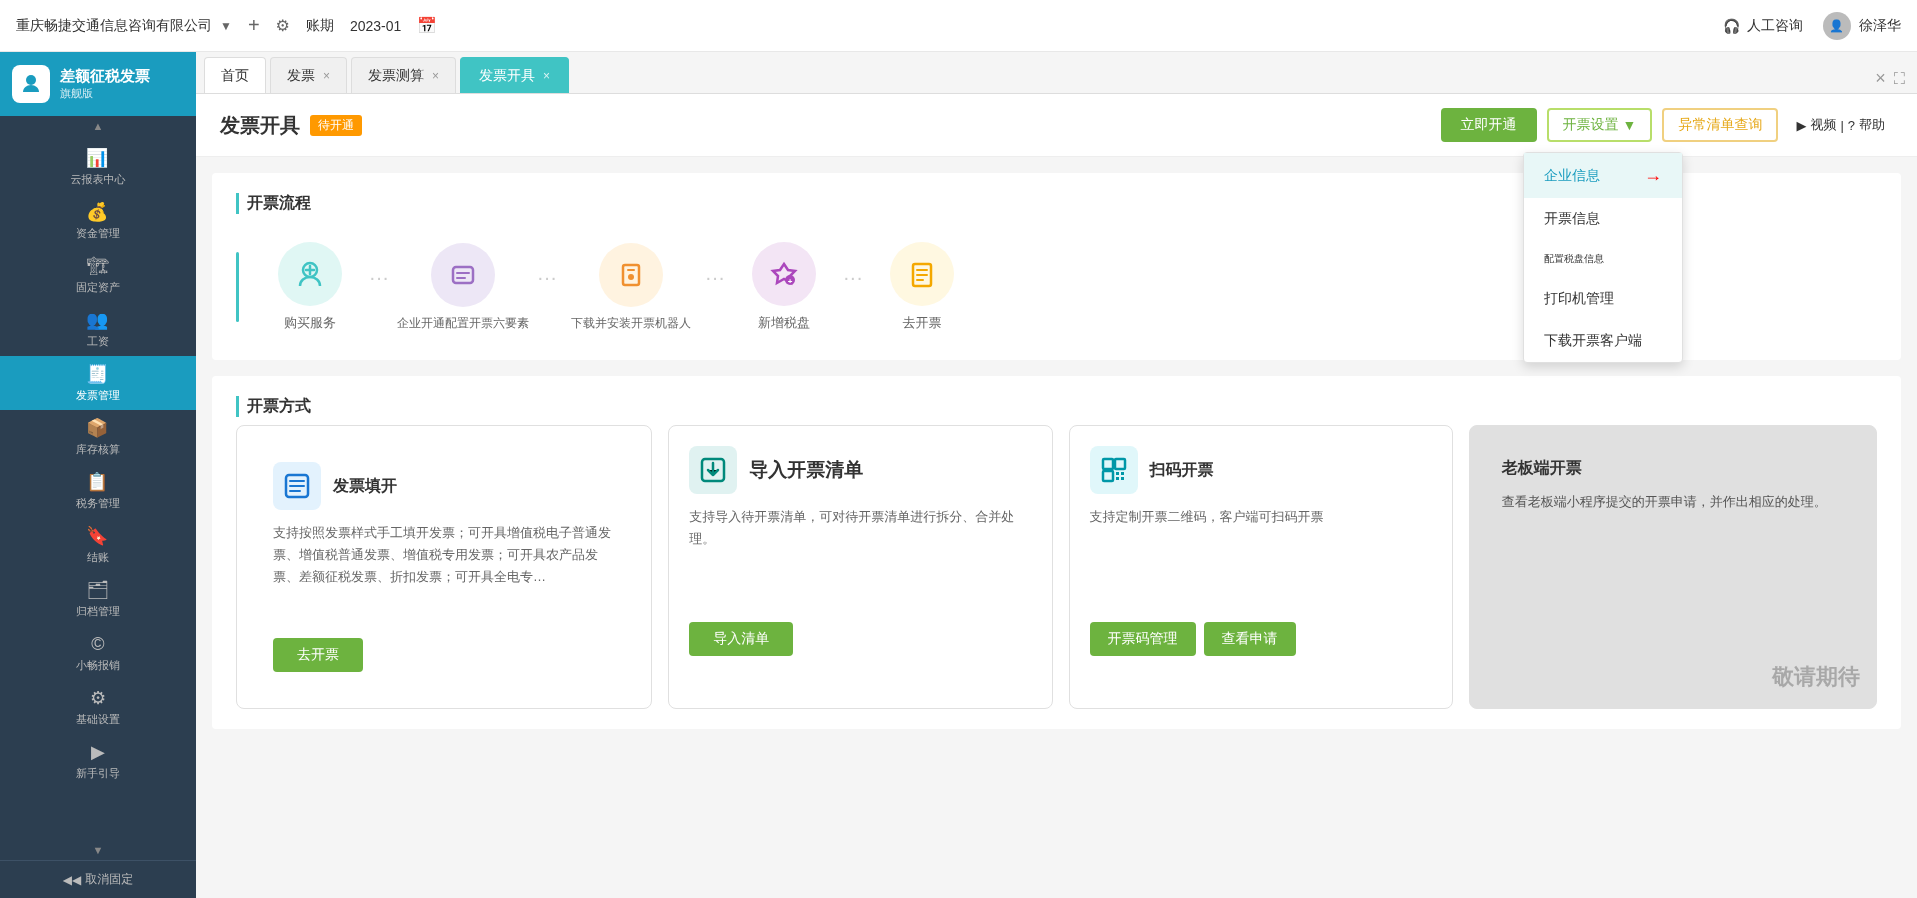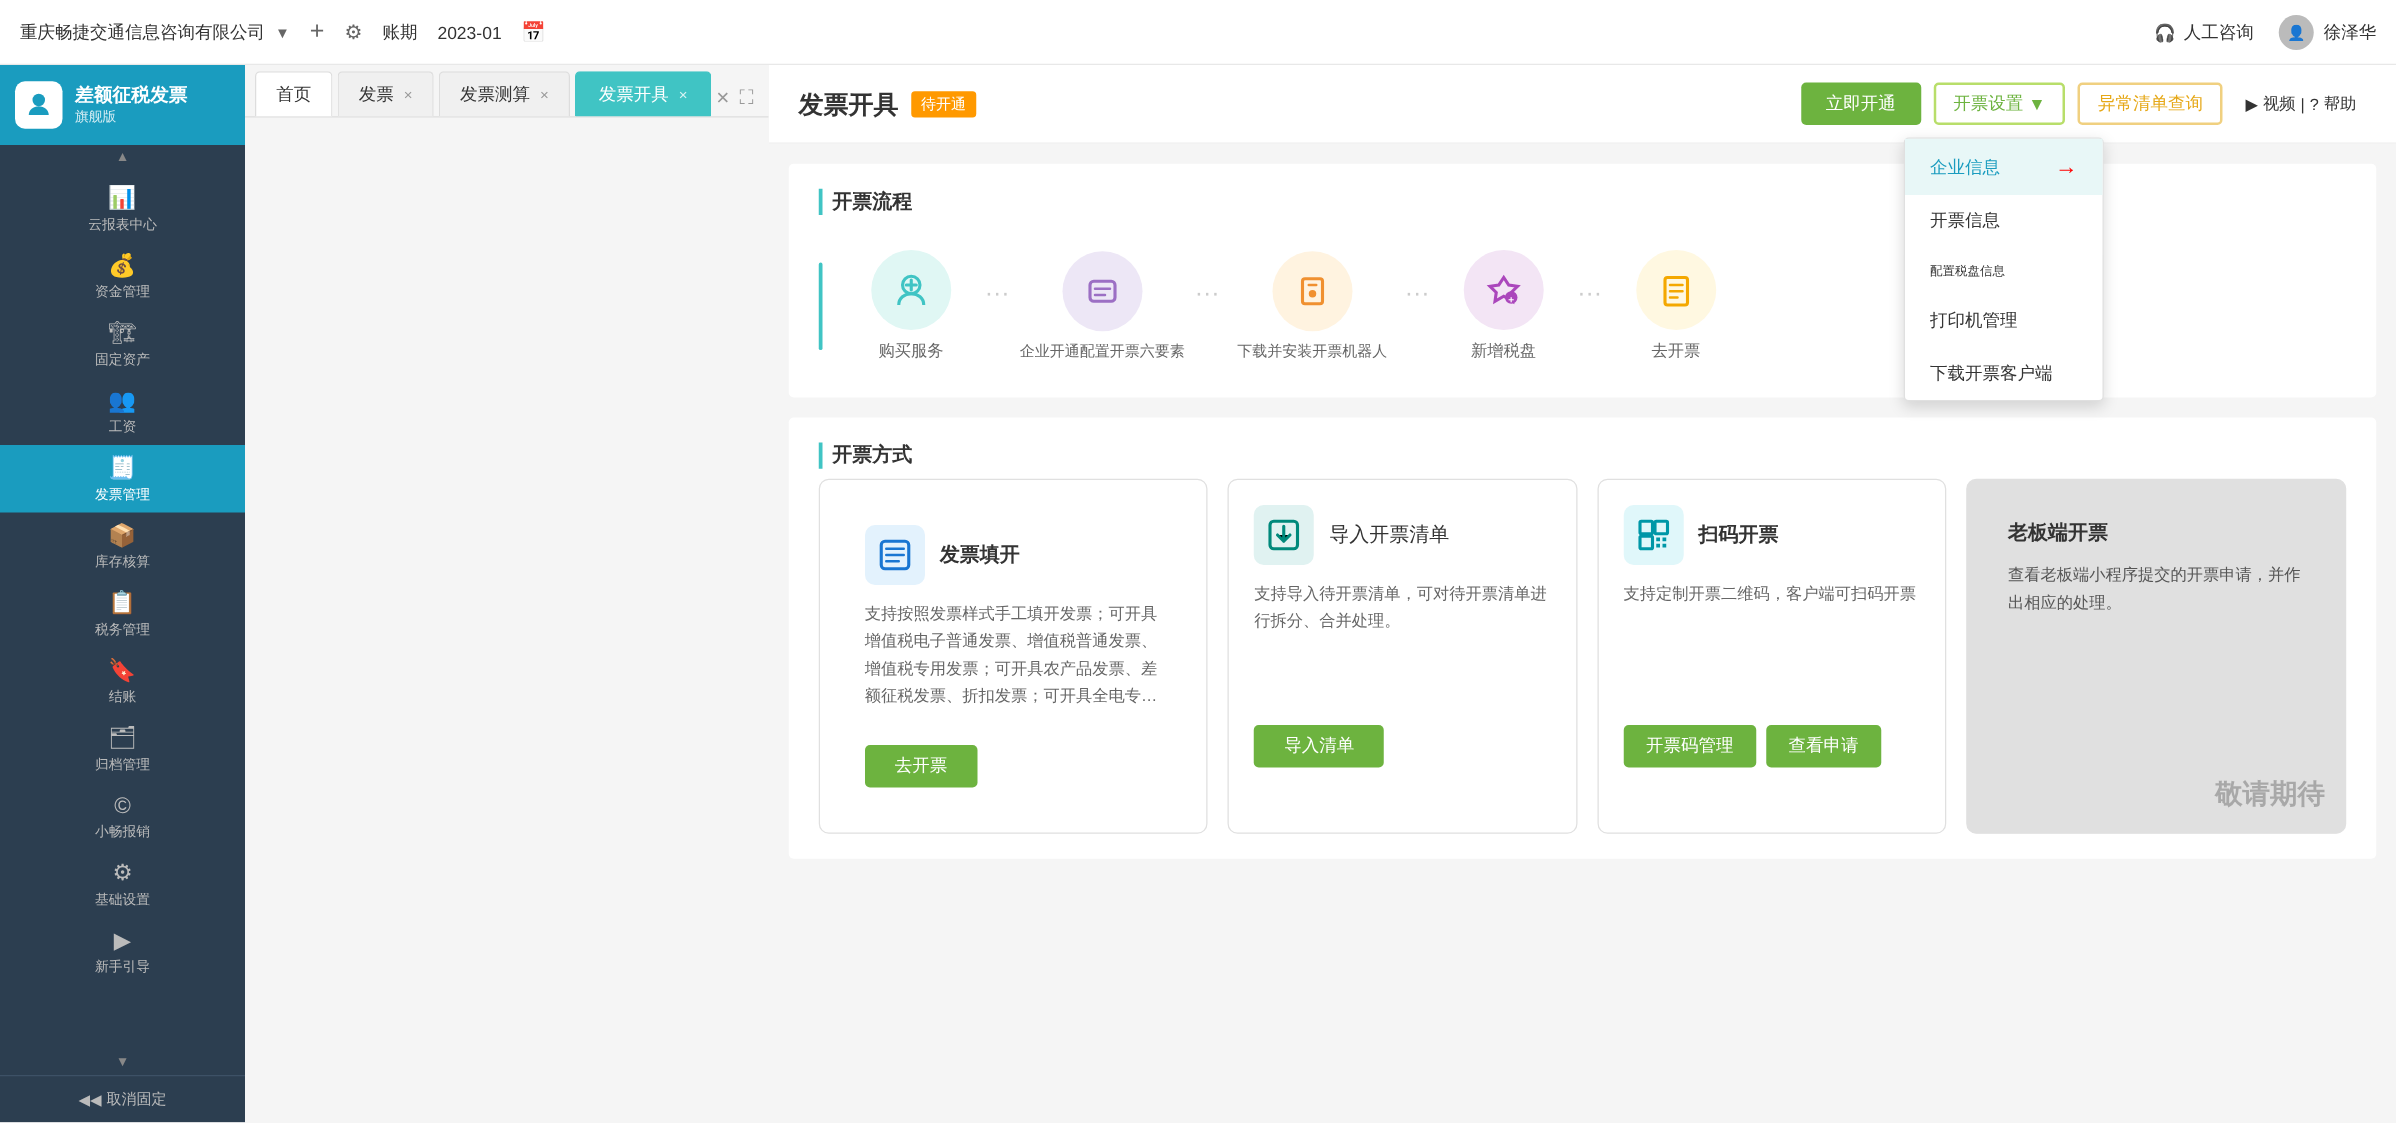--- a/index.html
+++ b/index.html
@@ -103,21 +103,21 @@
     </div>
 
     <div style="height:20px; display:flex; align-items:center; justify-content:center; color:#888; cursor:pointer; font-size:11px; margin-top:auto;">▼</div>
 
     <div style="height:38px; display:flex; align-items:center; justify-content:center; gap:4px; cursor:pointer; color:#bbb; font-size:12px; border-top:1px solid #3d5166;">
       <span>◀◀</span>
       <span>取消固定</span>
     </div>
   </div>
 
-  <div style="flex:1; display:flex; flex-direction:row; overflow:hidden;">
+  <div style="flex:1; display:flex; flex-direction:column; overflow:hidden;">
 
     <div style="height:42px; background:#f5f5f5; display:flex; align-items:flex-end; padding:0 0 0 8px; border-bottom:1px solid #ddd; flex-shrink:0;">
       <div style="height:36px; padding:0 16px; display:flex; align-items:center; gap:8px; cursor:pointer; color:#333; background:#fff; border:1px solid #ddd; border-bottom:none; border-radius:4px 4px 0 0; margin-right:4px;">
         <span>首页</span>
       </div>
       <div style="height:36px; padding:0 16px; display:flex; align-items:center; gap:8px; cursor:pointer; color:#333; background:#f0f0f0; border:1px solid #ddd; border-bottom:none; border-radius:4px 4px 0 0; margin-right:4px;">
         <span>发票</span>
         <span style="font-size:12px; color:#999;">×</span>
       </div>
       <div style="height:36px; padding:0 16px; display:flex; align-items:center; gap:8px; cursor:pointer; color:#333; background:#f0f0f0; border:1px solid #ddd; border-bottom:none; border-radius:4px 4px 0 0; margin-right:4px;">
@@ -262,21 +262,21 @@
 
           <div style="flex:1; border:1px solid #e0e0e0; border-radius:8px; padding:20px; background:#fff;">
             <div style="display:flex; align-items:center; gap:12px; margin-bottom:12px;">
               <div style="width:48px; height:48px; border-radius:8px; background:#e0f2f1; display:flex; align-items:center; justify-content:center;">
                 <svg width="30" height="30" viewBox="0 0 30 30">
                     <rect x="4" y="4" width="22" height="22" rx="3" fill="none" stroke="#00897b" stroke-width="2.5"></rect>
                     <path d="M15 8v14M8 15h14" stroke="#00897b" stroke-width="0" stroke-linecap="round"></path>
                     <path d="M10 15l5 5 5-5M15 8v12" stroke="#00897b" stroke-width="2.5" stroke-linecap="round" stroke-linejoin="round"></path>
                   </svg>
               </div>
-              <span style="font-size:16px; font-weight:normal; color:#333;">导入开票清单</span>
+              <span style="font-size:19px; font-weight:bold; color:#333;">导入开票清单</span>
             </div>
             <p style="font-size:13px; color:#666; line-height:1.7; margin-bottom:16px; height:100px;">支持导入待开票清单，可对待开票清单进行拆分、合并处理。</p>
             <button style="background:#6db33f; color:#fff; border:none; padding:8px 24px; border-radius:4px; cursor:pointer; font-size:14px;">导入清单</button>
           </div>
 
           <div style="flex:1; border:1px solid #e0e0e0; border-radius:8px; padding:20px; background:#fff;">
             <div style="display:flex; align-items:center; gap:12px; margin-bottom:12px;">
               <div style="width:48px; height:48px; border-radius:8px; background:#e0f7fa; display:flex; align-items:center; justify-content:center;">
                 <svg width="30" height="30" viewBox="0 0 30 30">
                     <rect x="4" y="4" width="10" height="10" rx="1" fill="none" stroke="#0097a7" stroke-width="2.5"></rect>

